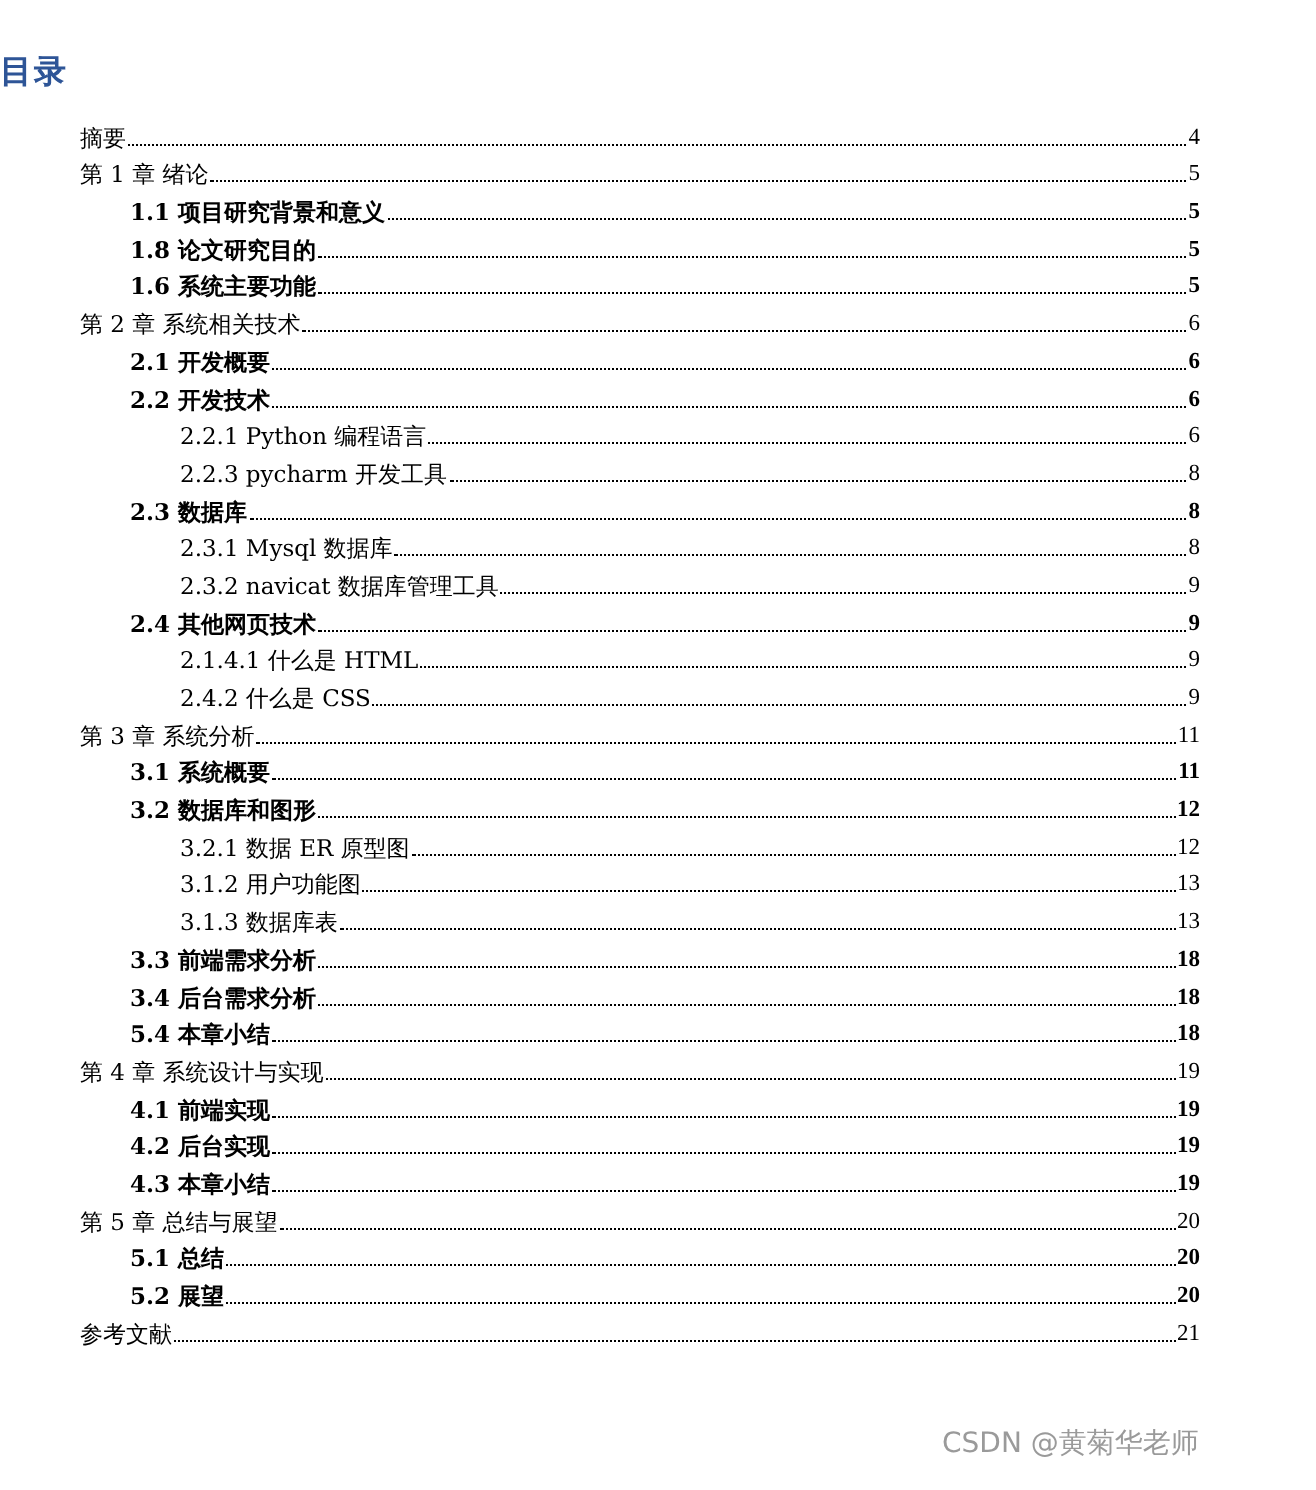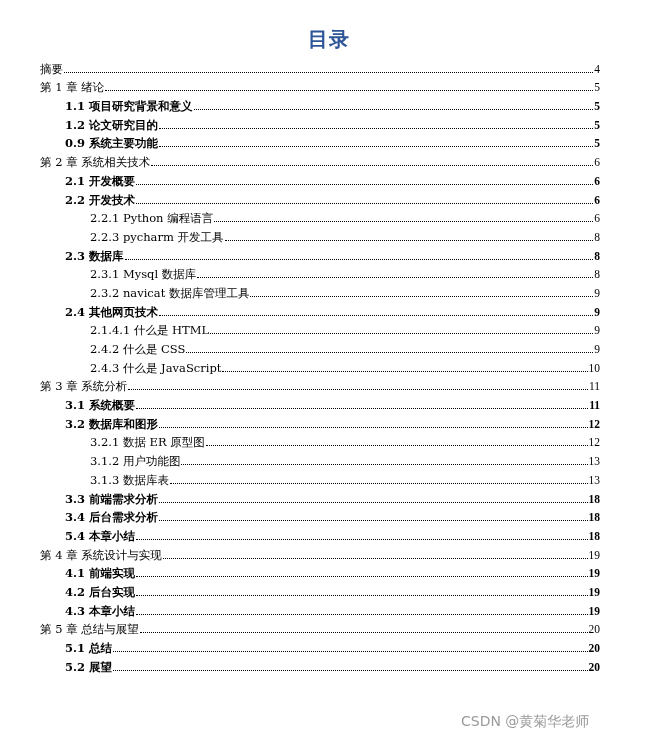--- a/index.html
+++ b/index.html
@@ -1,29 +1,29 @@
 <!DOCTYPE html>
 <html><head>
 <meta charset="utf-8">
 <style>
   html, body { margin: 0; padding: 0; background: #ffffff; }
   body { width: 658px; height: 745px; position: relative; overflow: hidden;
          font-family: "DejaVu Serif", "Liberation Serif", serif; color: #000; }
-  .title { position: absolute; left: 0; top: 26px; width: 658px; text-align: center;
-           font-family: Liberation Mono, monospace; font-size: 20px; font-weight: bold; letter-spacing: 1px; }
+  .title { position: absolute; left: 0; top: 26px; width: 658px; text-align: left;
+           font-family: Liberation Mono, monospace; font-size: 16px; font-weight: bold; letter-spacing: 1px; }
   .toc { position: absolute; left: 40px; top: 57px; width: 560px; }
   .row { position: relative; height: 18.7px; display: flex; align-items: flex-end;
          font-size: 11.5px; line-height: 14px; }
   .row .label { white-space: nowrap; background: #fff; padding-right: 1px; }
   .row .leader { flex: 1; border-bottom: 1px dotted #000; margin-bottom: 3px; height: 1px; }
   .row .page { white-space: nowrap; padding-left: 1px; font-family: "Liberation Serif", serif; }
   .lvl1 { padding-left: 0; }
   .lvl2 { padding-left: 25px; font-weight: bold; }
   .lvl3 { padding-left: 50px; }
-  .watermark { position: absolute; left: 461px; top: 713px; font-family: "DejaVu Sans", sans-serif;
+  .watermark { position: absolute; left: 471px; top: 713px; font-family: "DejaVu Sans", sans-serif;
                font-size: 14px; color: rgba(120,120,120,0.75); white-space: nowrap; }
 </style>
 </head>
 <body>
 
 <div class="title" style="color: rgb(46, 85, 151);">目录</div>
 
 <div class="toc" id="toc">
     <div class="row lvl1">
       <span class="label">摘要</span>
@@ -34,26 +34,26 @@
       <span class="label">第 1 章  绪论</span>
       <span class="leader"></span>
       <span class="page">5</span>
     </div>
     <div class="row lvl2">
       <span class="label">1.1  项目研究背景和意义</span>
       <span class="leader"></span>
       <span class="page">5</span>
     </div>
     <div class="row lvl2">
-      <span class="label">1.2  论文研究目的</span>
+      <span class="label">1.8  论文研究目的</span>
       <span class="leader"></span>
       <span class="page">5</span>
     </div>
     <div class="row lvl2">
-      <span class="label">0.9  系统主要功能</span>
+      <span class="label">1.6  系统主要功能</span>
       <span class="leader"></span>
       <span class="page">5</span>
     </div>
     <div class="row lvl1">
       <span class="label">第 2 章  系统相关技术</span>
       <span class="leader"></span>
       <span class="page">6</span>
     </div>
     <div class="row lvl2">
       <span class="label">2.1  开发概要</span>
@@ -97,25 +97,20 @@
     </div>
     <div class="row lvl3">
       <span class="label">2.1.4.1  什么是 HTML</span>
       <span class="leader"></span>
       <span class="page">9</span>
     </div>
     <div class="row lvl3">
       <span class="label">2.4.2  什么是  CSS</span>
       <span class="leader"></span>
       <span class="page">9</span>
-    </div>
-    <div class="row lvl3">
-      <span class="label">2.4.3  什么是 JavaScript</span>
-      <span class="leader"></span>
-      <span class="page">10</span>
     </div>
     <div class="row lvl1">
       <span class="label">第 3 章  系统分析</span>
       <span class="leader"></span>
       <span class="page">11</span>
     </div>
     <div class="row lvl2">
       <span class="label">3.1  系统概要</span>
       <span class="leader"></span>
       <span class="page">11</span>
@@ -183,15 +178,20 @@
     <div class="row lvl2">
       <span class="label">5.1  总结</span>
       <span class="leader"></span>
       <span class="page">20</span>
     </div>
     <div class="row lvl2">
       <span class="label">5.2  展望</span>
       <span class="leader"></span>
       <span class="page">20</span>
     </div>
+    <div class="row lvl1">
+      <span class="label">参考文献</span>
+      <span class="leader"></span>
+      <span class="page">21</span>
+    </div>
   </div>
 
 <div class="watermark">CSDN @黄菊华老师</div>
 
 </body></html>

